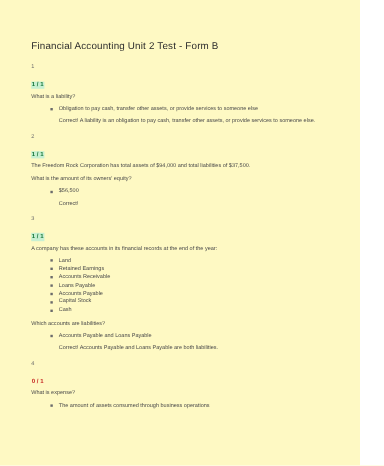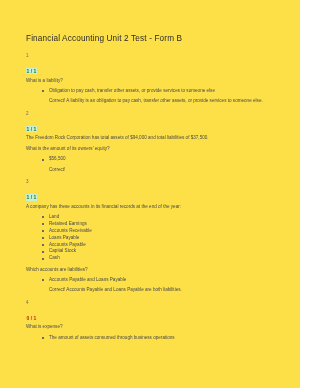--- a/index.html
+++ b/index.html
@@ -10,21 +10,21 @@
   body {
     width: 300px;
     height: 388px;
     overflow: hidden;
     font-family: "Liberation Sans", sans-serif;
     color: #3b3b3b;
   }
   .page {
     width: 300px;
     height: 388px;
-    background: #fde047;
+    background: #fef9c3;
     box-sizing: border-box;
     padding: 33px 24px 0 26px;
   }
   .doc-title {
     font-size: 8.2px;
     line-height: 11px;
     color: #2b2b2b;
     font-weight: 400;
     letter-spacing: 0.15px;
     margin: 0 0 9px 0;

